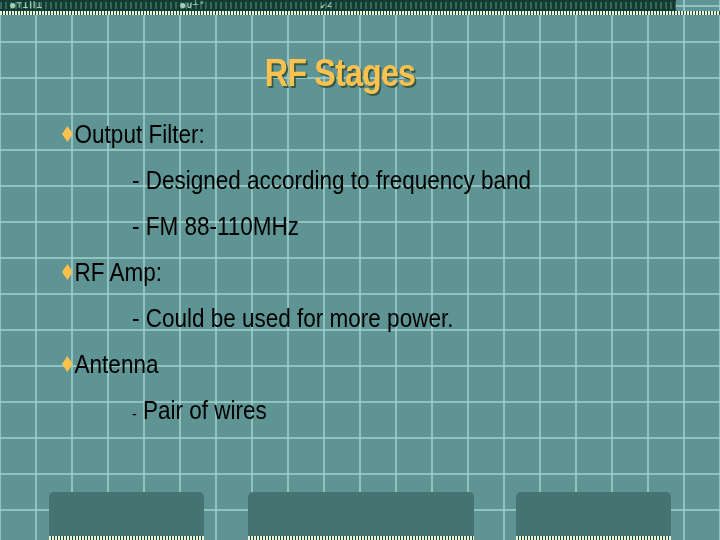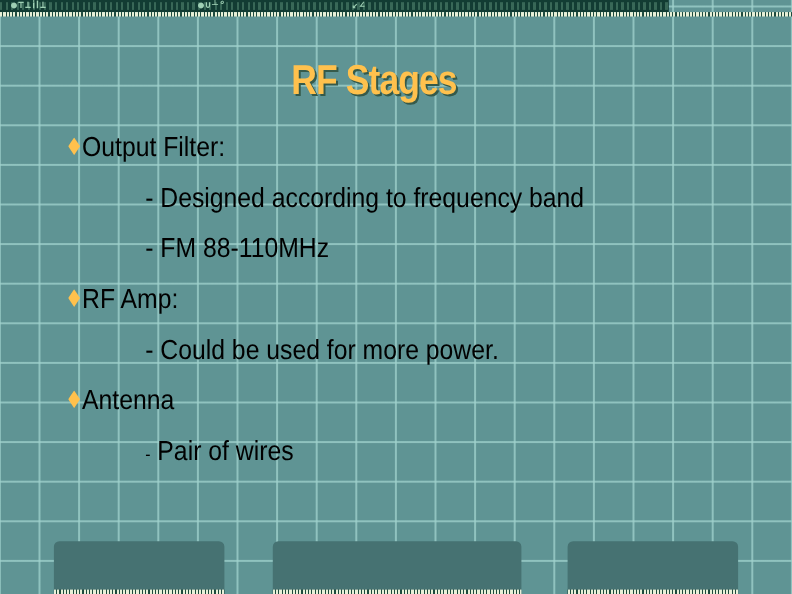--- a/index.html
+++ b/index.html
@@ -7,21 +7,21 @@
       width: 720px; height: 540px; overflow: hidden; position: relative;
       background-color: #5f9494;
       background-image:
         linear-gradient(to right, rgba(160,210,205,0.75) 0, rgba(160,210,205,0.75) 2px, transparent 2px),
         linear-gradient(to bottom, rgba(160,210,205,0.75) 0, rgba(160,210,205,0.75) 2px, transparent 2px);
       background-size: 36px 36px, 36px 36px;
       background-position: 35px 0, 0 5px;
       font-family: "Liberation Sans", sans-serif;
     }
     .top-bar {
-      position: absolute; left: 0; top: 0; width: 608px; height: 11px;
+      position: absolute; left: 0; top: 0; width: 676px; height: 11px;
       background: #123c33;
       overflow: hidden;
     }
     .top-bar .circuit {
       position: absolute; left: 0; top: 2px; width: 720px; height: 7px;
       background-image: repeating-linear-gradient(to right, #7fb89a 0 2px, transparent 2px 5px);
       opacity: 0.35;
     }
     .top-bar .label {
       position: absolute; top: 0; font-size: 9px; line-height: 11px; color: #9fd0b4;

